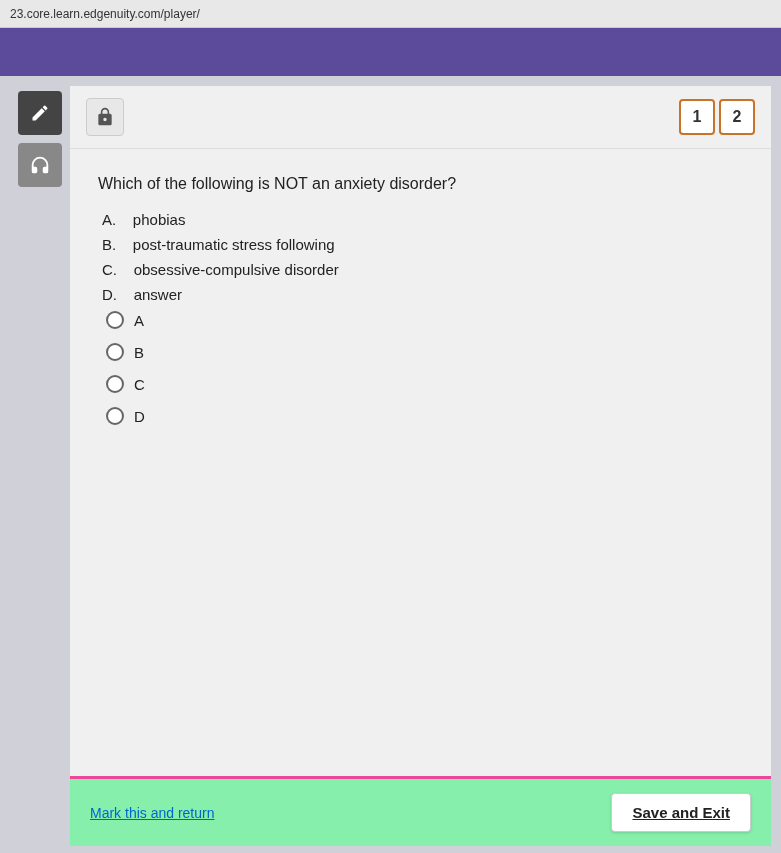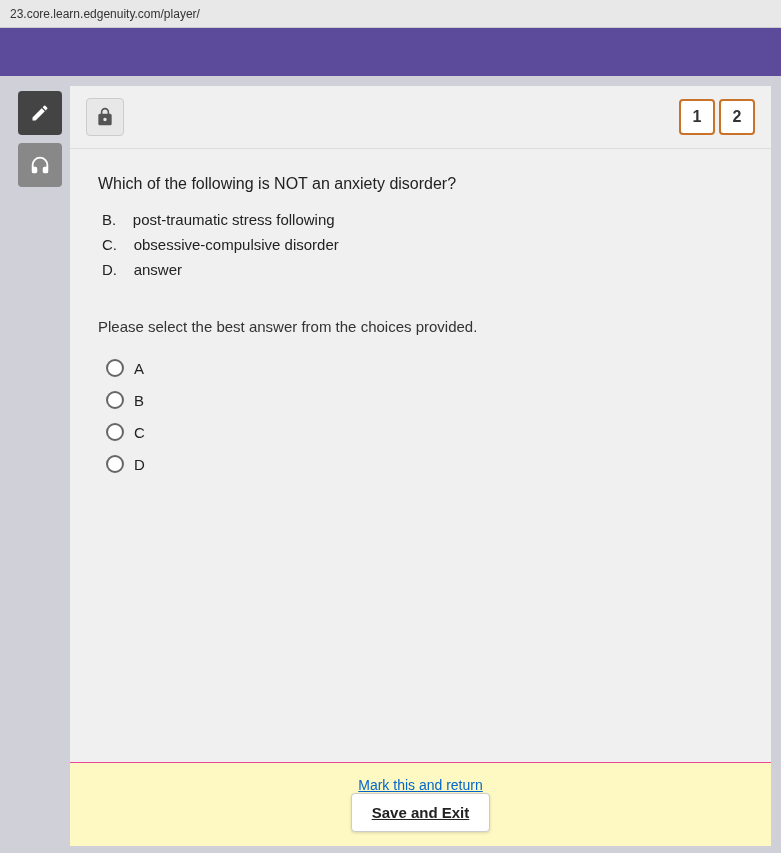--- a/index.html
+++ b/index.html
@@ -167,24 +167,23 @@
     .radio-label {
       font-size: 15px;
       color: #222;
     }
 
     .bottom-bar {
       display: flex;
       align-items: center;
       justify-content: space-between;
       padding: 14px 20px;
-      border-top: 1px solid #ec4899;
-      background: #fef9c3;
+      border-top: 3px solid #ec4899;
+      background: #86efac;
       margin-top: auto;
-      flex-direction: column;
     }
 
     .mark-return-link {
       color: #0066cc;
       text-decoration: underline;
       font-size: 14px;
       cursor: pointer;
       background: none;
       border: none;
     }
@@ -238,36 +237,40 @@
         <div class="page-num">1</div>
         <div class="page-num">2</div>
       </div>
     </div>
 
     <div class="question-area">
 
       <div class="question-text">Which of the following is NOT an anxiety disorder?</div>
 
       <div class="answer-choice">
+        <span>A.</span>
+        &nbsp;&nbsp;
+        <span>phobias</span>
+      </div>
+      <div class="answer-choice">
         <span>B.</span>
         &nbsp;&nbsp;
         <span>post-traumatic stress following</span>
       </div>
       <div class="answer-choice">
         <span>C.</span>
         &nbsp;&nbsp;
         <span>obsessive-compulsive disorder</span>
       </div>
       <div class="answer-choice">
         <span>D.</span>
         &nbsp;&nbsp;
         <span>answer</span>
       </div>
 
-      <div class="instruction-text">Please select the best answer from the choices provided.</div>
 
       <div class="radio-options">
         <label class="radio-option">
           <div class="radio-circle"></div>
           <span class="radio-label">A</span>
         </label>
         <label class="radio-option">
           <div class="radio-circle"></div>
           <span class="radio-label">B</span>
         </label>

